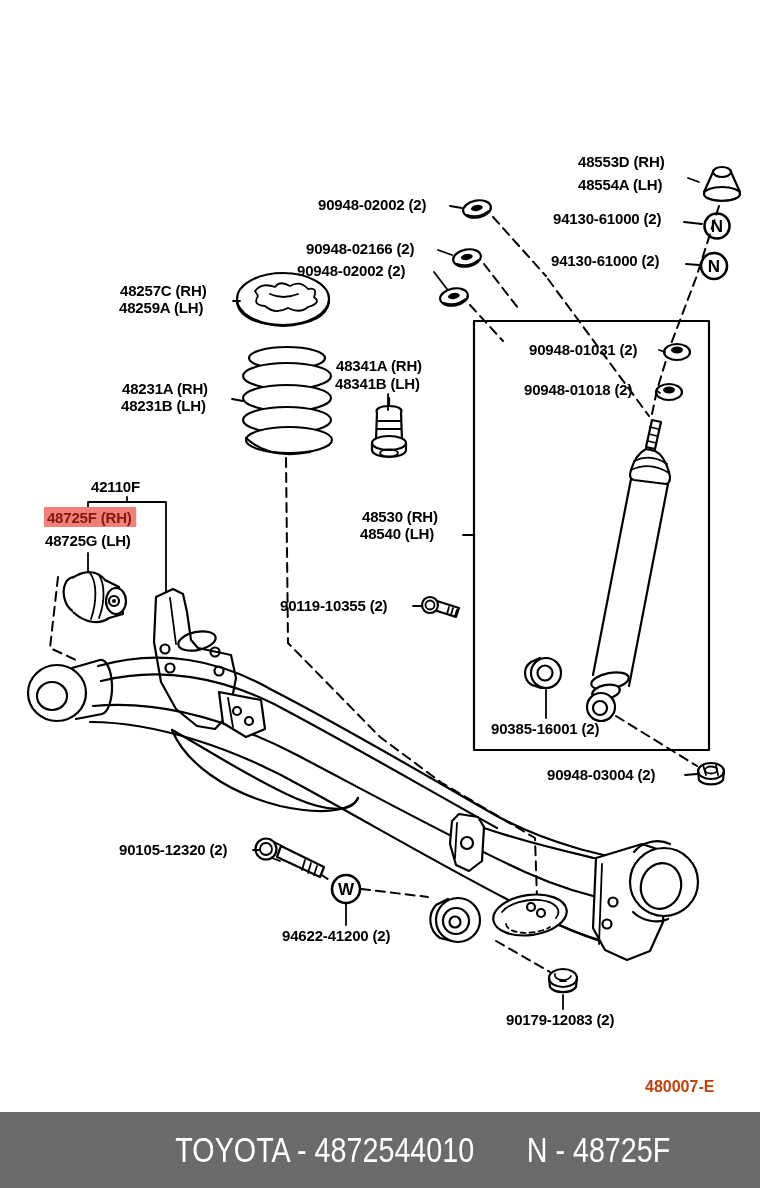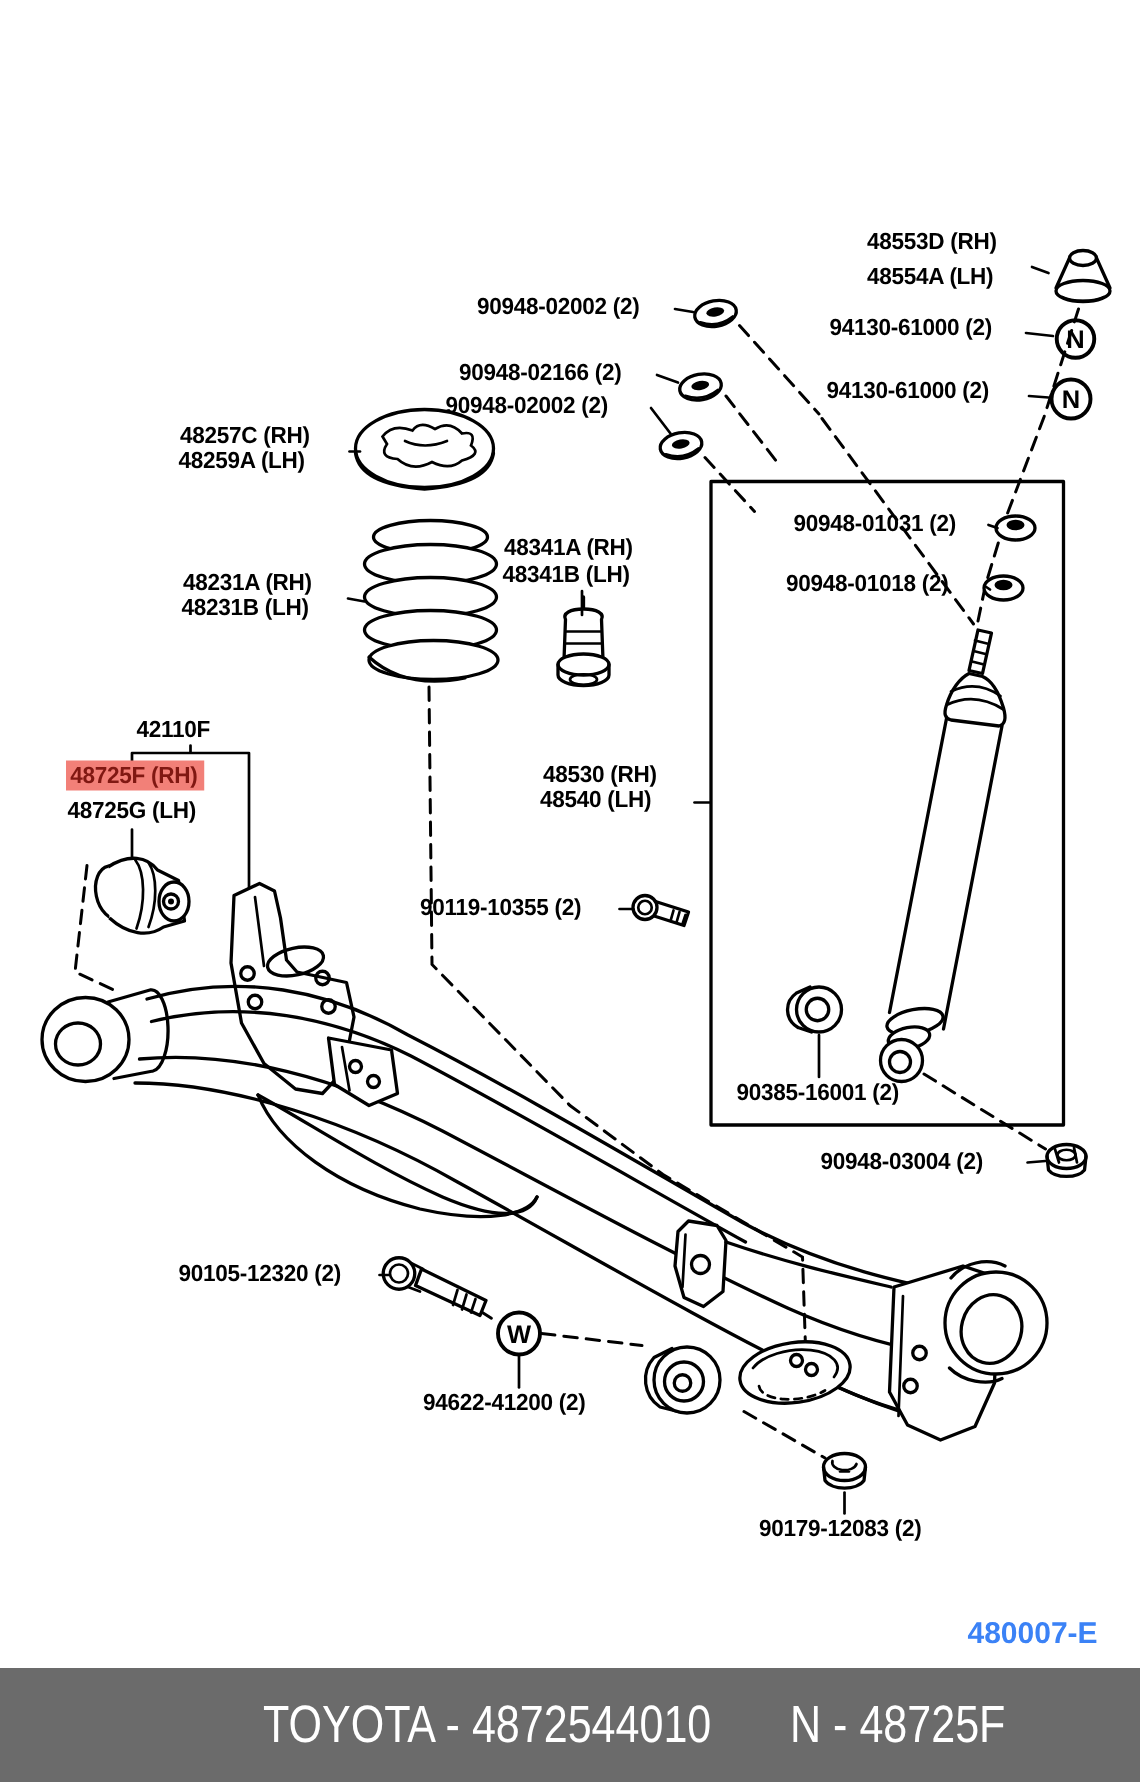--- a/index.html
+++ b/index.html
@@ -3,21 +3,21 @@
 <meta charset="utf-8">
 <style>
   html,body{margin:0;padding:0;background:#fff;}
   #page{position:relative;width:760px;height:1188px;background:#fff;overflow:hidden;
         font-family:"Liberation Sans","DejaVu Sans",sans-serif;}
   #art{position:absolute;left:0;top:0;}
   .lbl{position:absolute;font-weight:bold;font-size:15.5px;line-height:17px;
        letter-spacing:-0.2px;white-space:nowrap;color:#000;transform:scaleX(.97);
        transform-origin:left top;}
   .lbl.hl{padding:2px 5px 1px 3px;margin:-2px 0 0 -3px;}
-  #diagram-code{position:absolute;font-weight:bold;font-size:20px;white-space:nowrap;color:#3b82f6;}
+  #diagram-code{position:absolute;font-weight:bold;font-size:16px;white-space:nowrap;color:#c2410c;}
   #footer{position:absolute;left:0;top:1112px;width:760px;height:76px;
           display:flex;align-items:center;justify-content:center;padding-left:43px;}
   #footer .ftext{display:flex;gap:64px;color:#fff;font-size:35px;font-weight:400;
           transform:scaleX(.82);transform-origin:center;white-space:nowrap;}
   svg *{vector-effect:non-scaling-stroke;}
   .ln{stroke:#000;stroke-width:2.2;fill:none;stroke-linecap:round;stroke-linejoin:round;}
   .lnf{stroke:#000;stroke-width:2.2;fill:#fff;stroke-linejoin:round;}
   .thin{stroke:#000;stroke-width:1.8;fill:none;stroke-linecap:round;}
   .dash{stroke:#000;stroke-width:2;fill:none;stroke-dasharray:9 6;stroke-linecap:round;}
   .blk{fill:#000;stroke:none;}

